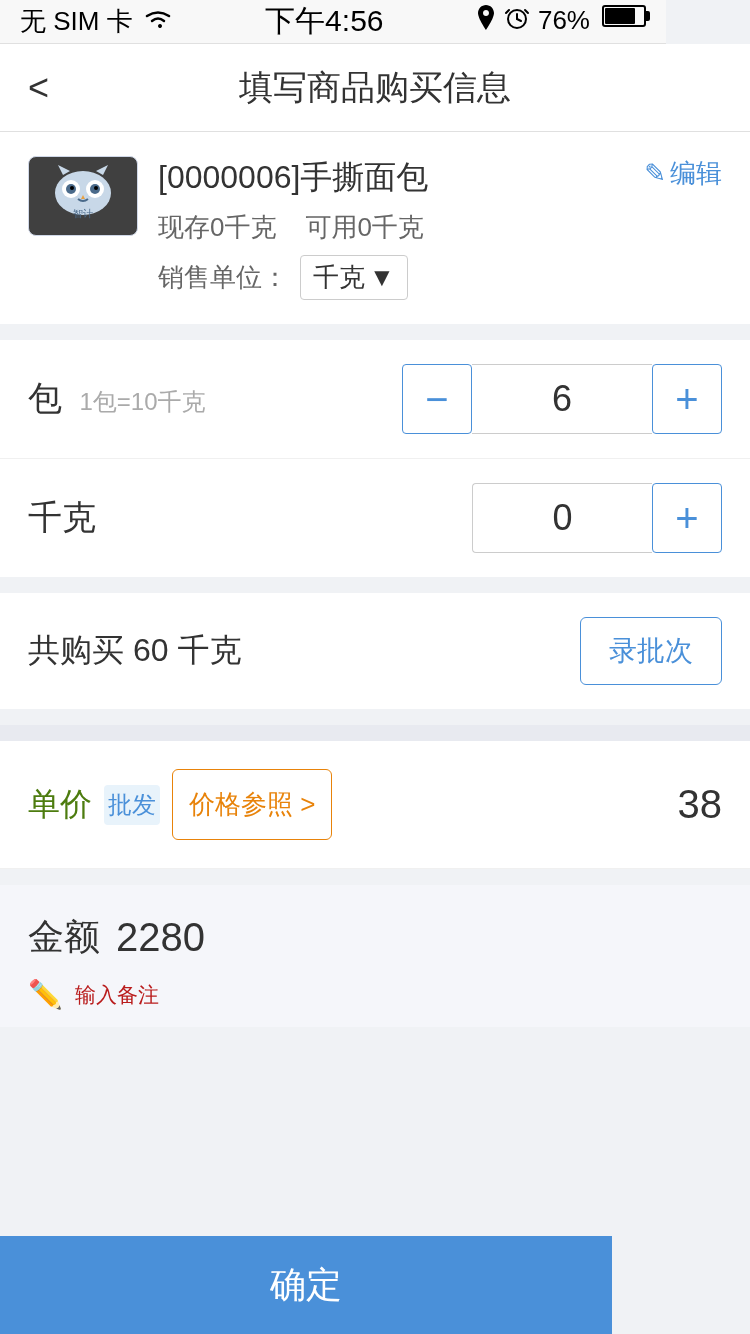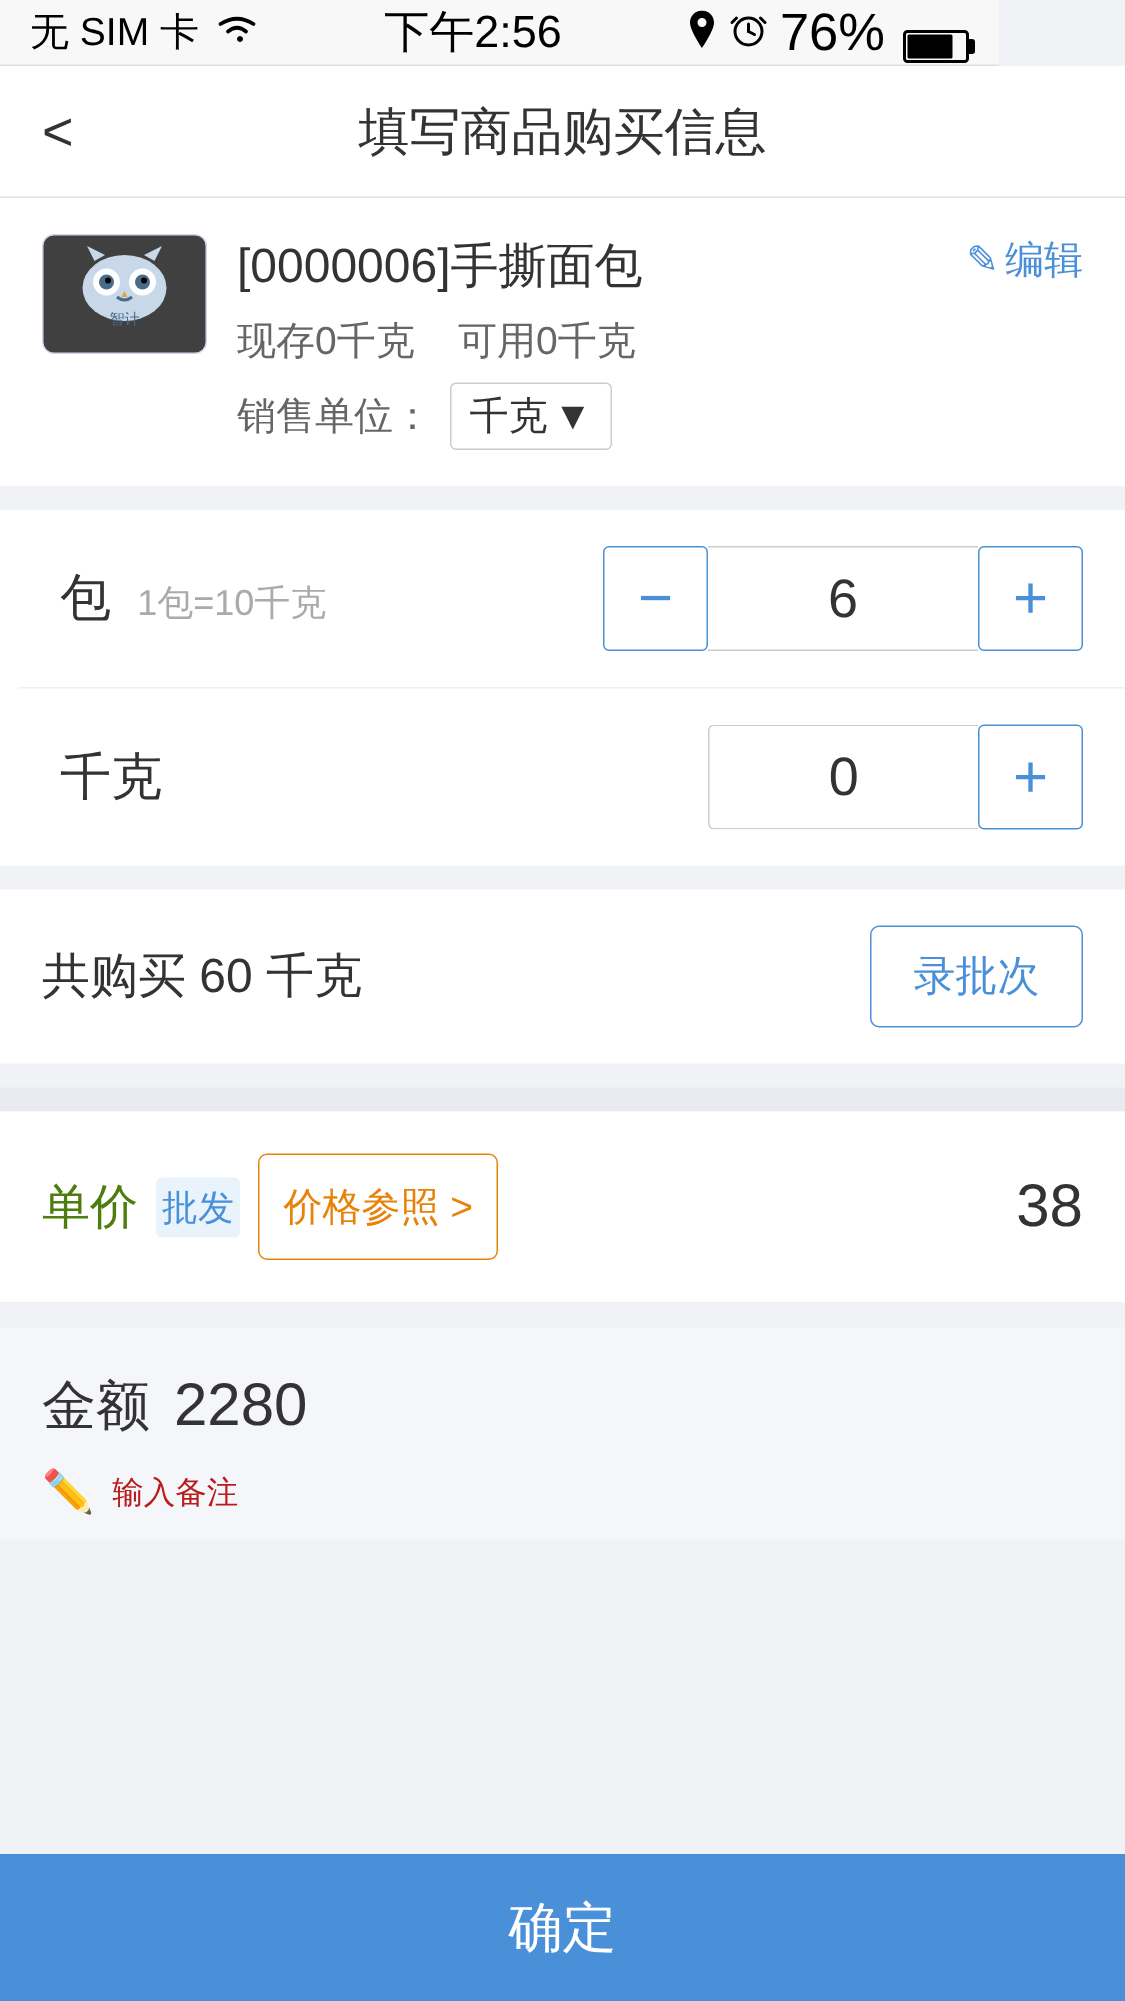--- a/index.html
+++ b/index.html
@@ -22,21 +22,21 @@
       display: flex;
       align-items: center;
       justify-content: space-between;
       padding: 0 20px;
       font-size: 28px;
       color: #000;
       border-bottom: 1px solid #e0e0e0;
     }
     .status-left { display: flex; align-items: center; gap: 10px; font-size: 26px; }
     .status-center { font-size: 30px; font-weight: 500; }
-    .status-right { display: flex; align-items: flex-end; gap: 8px; font-size: 35px; }
+    .status-right { display: flex; align-items: flex-start; gap: 8px; font-size: 26px; }
     .battery-icon {
       display: inline-block;
       width: 44px;
       height: 22px;
       border: 2px solid #000;
       border-radius: 3px;
       position: relative;
       margin-left: 4px;
     }
     .battery-icon::after {
@@ -163,21 +163,20 @@
     
     .section-sep {
       height: 16px;
       background: #e8eaf0;
     }
 
     
     .input-section {
       background: #fff;
       margin-bottom: 16px;
-      padding-left: 12px;
     }
     .input-row {
       display: flex;
       align-items: center;
       padding: 24px 28px;
       border-bottom: 1px solid #f0f0f0;
     }
     .input-row:last-child {
       border-bottom: none;
     }
@@ -331,21 +330,21 @@
     .empty-space {
       height: 300px;
       background: #f0f2f5;
     }
 
     
     .bottom-bar {
       position: fixed;
       bottom: 0;
       left: 0;
-      width: 750px;
+      width: 612px;
       height: 98px;
       background: #4a90d9;
       display: flex;
       align-items: center;
       justify-content: center;
       cursor: pointer;
     }
     .confirm-btn-text {
       font-size: 36px;
       color: #fff;
@@ -359,21 +358,21 @@
   <div class="status-left">
     <span>无 SIM 卡</span>
     <span>
       <svg width="30" height="22" viewBox="0 0 30 22">
         <path d="M15 18 a2 2 0 1 1 0 .01z" fill="#000"></path>
         <path d="M9 13 Q15 8 21 13" fill="none" stroke="#000" stroke-width="2.5" stroke-linecap="round"></path>
         <path d="M4 8 Q15 1 26 8" fill="none" stroke="#000" stroke-width="2.5" stroke-linecap="round"></path>
       </svg>
     </span>
   </div>
-  <div class="status-center">下午2:56</div>
+  <div class="status-center">下午4:56</div>
   <div class="status-right">
     <span>
       <svg width="20" height="26" viewBox="0 0 20 26">
           <path d="M10 0C5.6 0 2 3.6 2 8c0 5.5 8 17 8 17s8-11.5 8-17c0-4.4-3.6-8-8-8zm0 11c-1.7 0-3-1.3-3-3s1.3-3 3-3 3 1.3 3 3-1.3 3-3 3z" fill="#000"></path>
         </svg>
     </span>
     <span>
       <svg width="26" height="26" viewBox="0 0 26 26">
           <circle cx="13" cy="14" r="9" fill="none" stroke="#000" stroke-width="2"></circle>
           <line x1="13" y1="9" x2="13" y2="14" stroke="#000" stroke-width="2" stroke-linecap="round"></line>

